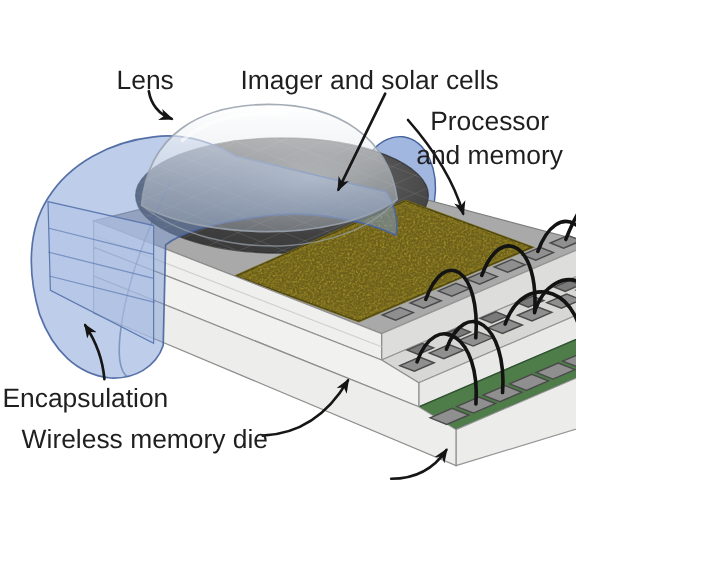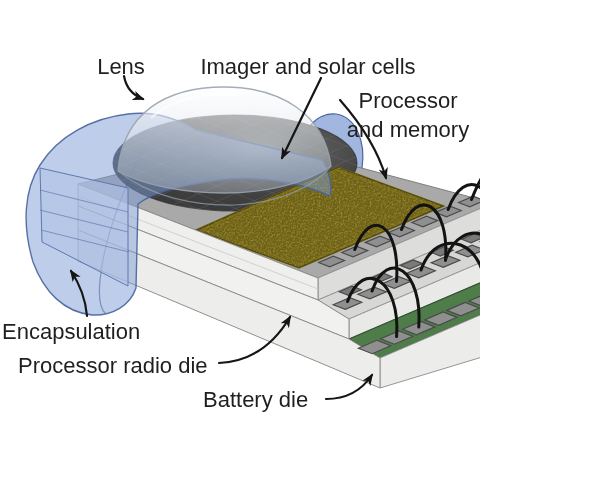--- a/index.html
+++ b/index.html
@@ -182,15 +182,14 @@
   </g>
 </svg>
 
 <div class="lbl" style="left:93px;top:52px;width:56px;">Lens</div>
 <div class="lbl" style="left:333px;top:86px;width:150px;">
   <div>Processor</div>
   <div>and memory</div>
 </div>
 <div class="lbl" style="left:190px;top:52px;width:236px;">Imager and solar cells</div>
 <div class="lbl left" style="left:2px;top:317px;">Encapsulation</div>
-<div class="lbl left" style="left:18px;top:351px;">Processor radio die</div>
-<div class="lbl left" style="left:203px;top:385px;">Battery die</div>
+<div class="lbl left" style="left:18px;top:351px;">Wireless memory die</div>
 </div>
 
 </body></html>

